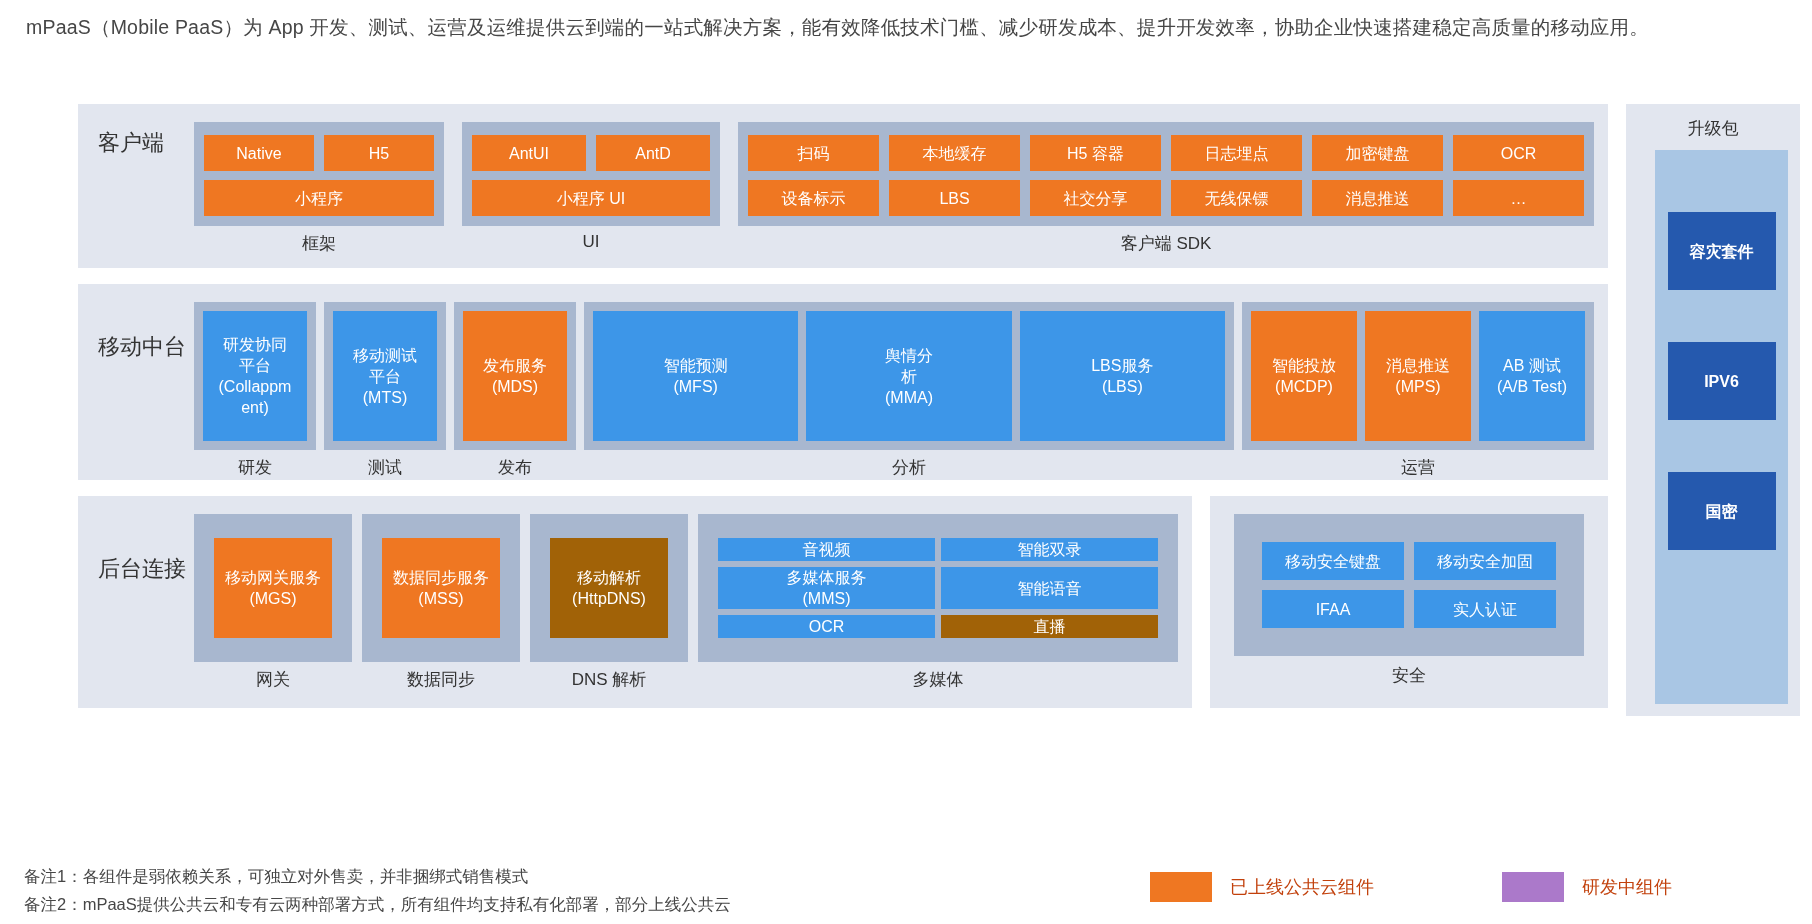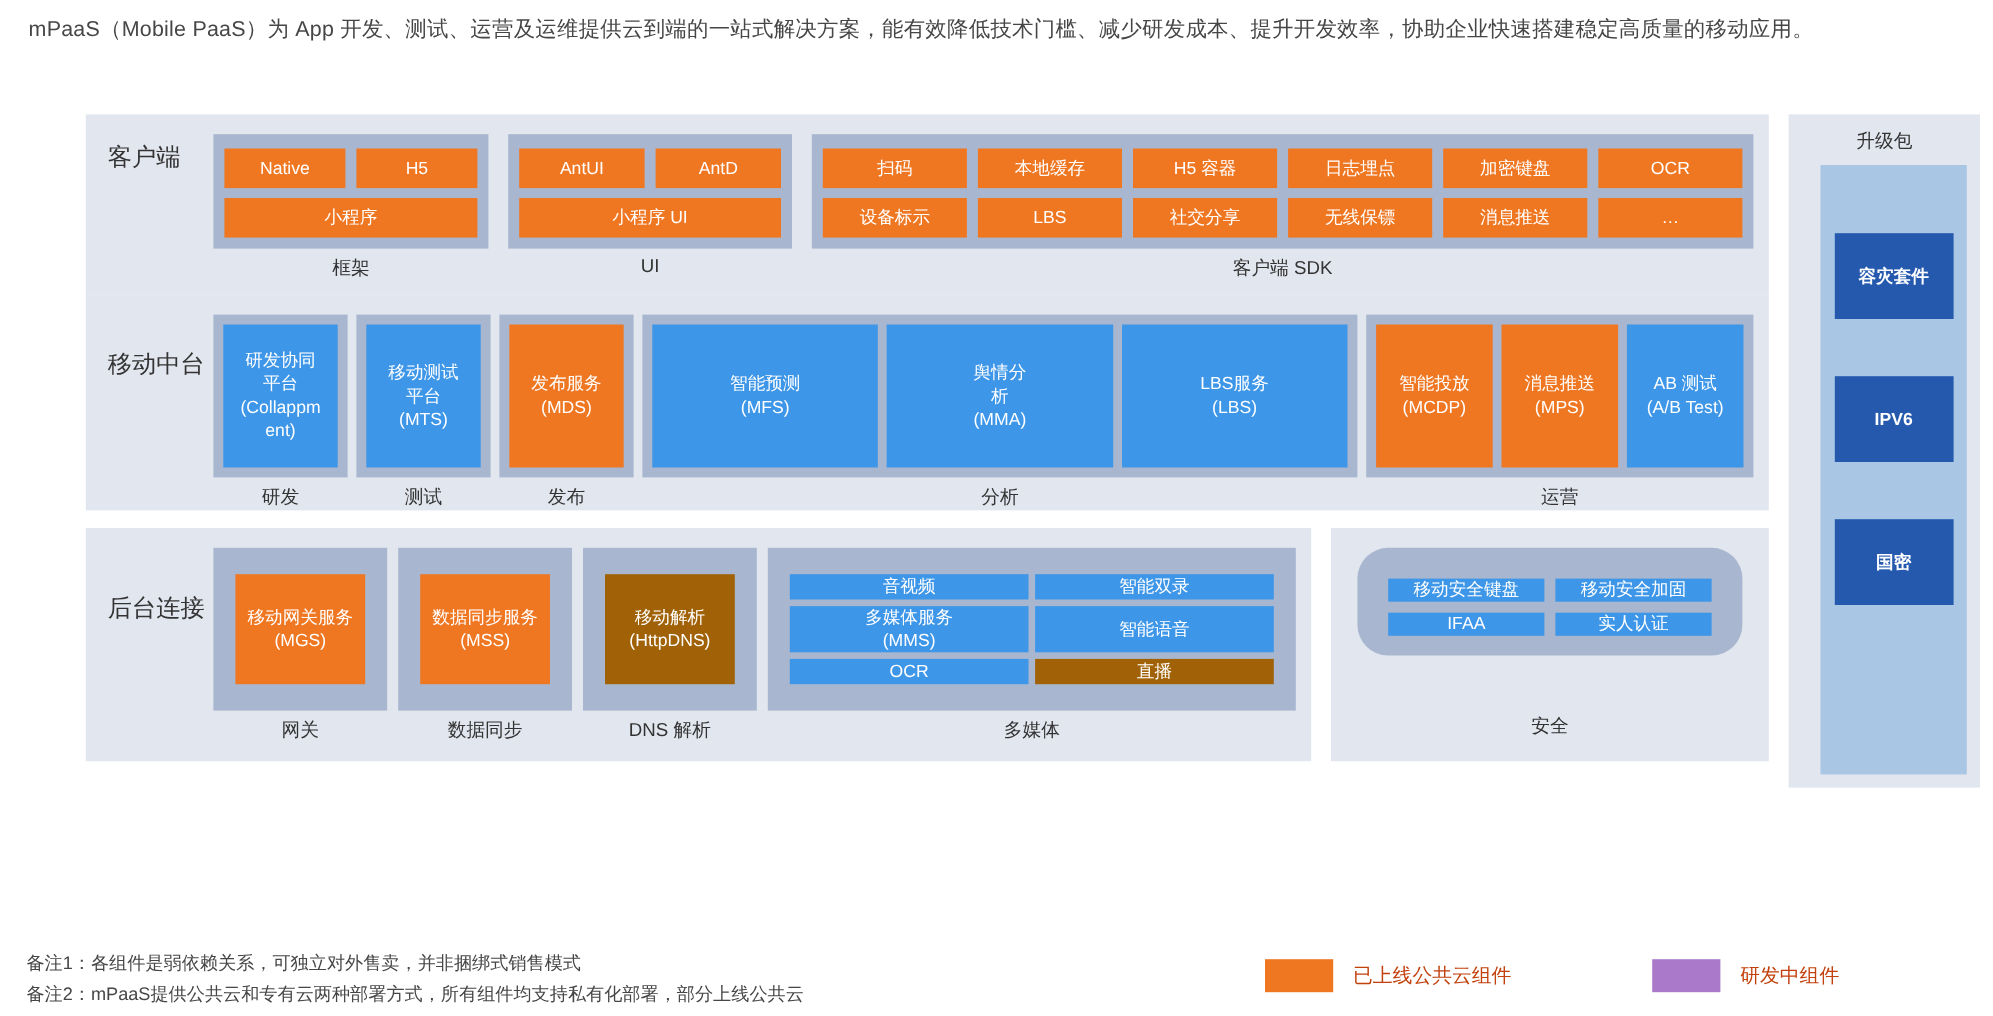--- a/index.html
+++ b/index.html
@@ -117,21 +117,21 @@
     display: flex;
     gap: 18px;
   }
   .r1-labels .cat-label.f { width: 250px; }
   .r1-labels .cat-label.u { width: 258px; }
   .r1-labels .cat-label.s { flex: 1; }
 
   
   #row-mid {
     height: 196px;
-    margin-top: 0;
+    margin-top: 16px;
   }
   #row-mid .band-label { top: 48px; }
   .r2-groups {
     position: absolute;
     left: 116px;
     top: 18px;
     right: 14px;
     display: flex;
     gap: 8px;
     height: 148px;
@@ -208,27 +208,26 @@
     gap: 10px;
   }
   .r3-labels .a { width: 158px; }
   .r3-labels .b { flex: 1; }
 
   .sec-group {
     position: absolute;
     left: 24px;
     right: 24px;
     top: 18px;
-    height: 98px;
+    height: 142px;
     padding: 28px;
     display: grid;
     grid-template-columns: 1fr 1fr;
     grid-template-rows: 1fr 1fr;
     gap: 10px;
-    border-radius: 28px;
   }
   .sec-label {
     position: absolute;
     left: 0; right: 0;
     top: 168px;
     text-align: center;
     font-size: 17px;
     color: #333;
   }
 

